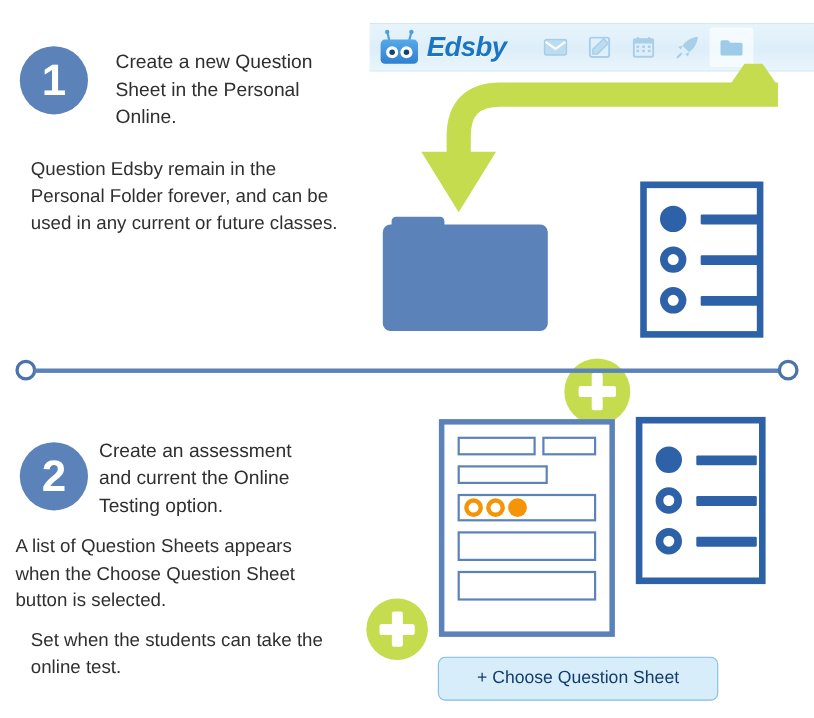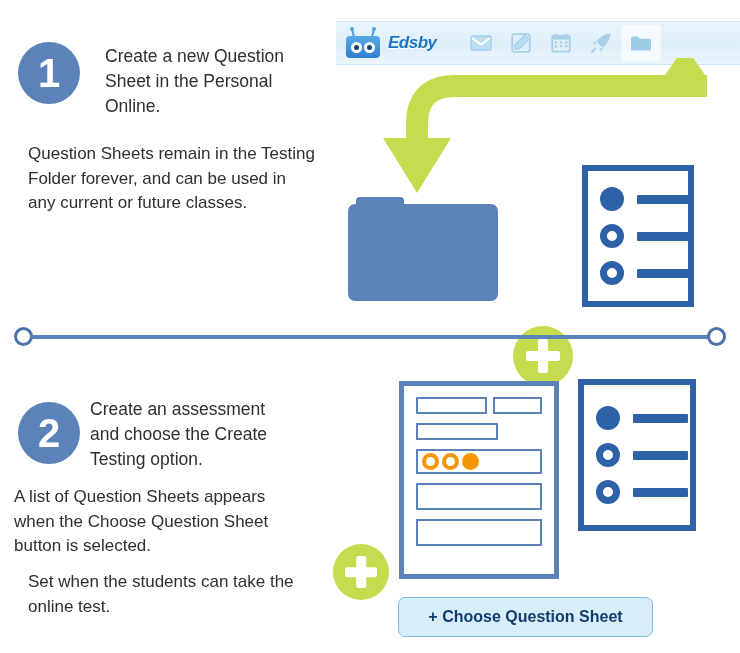--- a/index.html
+++ b/index.html
@@ -99,21 +99,21 @@
   .antenna-tip {
     position: absolute; top: -1px;
     width: 4px; height: 4px; border-radius: 50%;
     background: #4f9fe0;
   }
   .antenna-tip.l { left: 4px; }
   .antenna-tip.r { left: 26px; }
 
   .edsby-word {
     margin-left: 8px;
-    font-size: 17px;
+    font-size: 25px;
     font-weight: bold;
     color: #1a76c4;
     font-style: italic;
     letter-spacing: -0.5px;
     flex: none;
     text-shadow: 0 1px 0 #ffffff;
   }
   .tb-icons { display: flex; align-items: center; margin-left: 24px; }
   .tb-icon {
     width: 40px; height: 36px;
@@ -247,39 +247,39 @@
   .af-dot.filled { background: #f59405; }
 
   
   .choose-btn {
     box-sizing: border-box;
     background: #d8edfa;
     border: 1px solid #7fbde3;
     border-radius: 7px;
     color: #133c6b;
     font-size: 16px;
-    font-weight: bold;
+    font-weight: normal;
     display: flex;
     align-items: center;
     justify-content: center;
     cursor: pointer;
   }
 </style>
 </head>
 <body>
 
 <div class="abs" style="left:0; top:0; width:330px;">
 
   <div class="abs" style="left:18px; top:42px;">
     <div class="step-badge">1</div>
   </div>
 
   <div class="abs headline" style="left:105px; top:44px; width:200px;">Create a new Question Sheet in the Personal Online.</div>
 
-  <div class="abs body-text" style="left:28px; top:142px; width:290px;">Question Sheets remain in the Testing Folder forever, and can be used in any current or future classes.</div>
+  <div class="abs body-text" style="left:28px; top:142px; width:290px;">Question Edsby remain in the Personal Folder forever, and can be used in any current or future classes.</div>
 </div>
 
 <div class="abs edsby-bar" style="left:336px; top:21px; width:404px; height:44px;">
 
   <div class="robot">
     <div class="antenna l"></div>
     <div class="antenna r"></div>
     <div class="antenna-tip l"></div>
     <div class="antenna-tip r"></div>
     <div class="robot-body"></div>
@@ -379,21 +379,21 @@
   <div class="abs divider-line" style="left:17px; top:8px; width:678px;"></div>
   <div class="abs divider-dot" style="left:693px; top:0;"></div>
 </div>
 
 <div class="abs" style="left:0; top:375px; width:330px;">
 
   <div class="abs" style="left:18px; top:27px;">
     <div class="step-badge">2</div>
   </div>
 
-  <div class="abs headline" style="left:90px; top:22px; width:200px;">Create an assessment and choose the Create Testing option.</div>
+  <div class="abs headline" style="left:90px; top:22px; width:200px;">Create an assessment and current the Online Testing option.</div>
 
   <div class="abs body-text" style="left:14px; top:110px; width:295px;">A list of Question Sheets appears when the Choose Question Sheet button is selected.</div>
 
   <div class="abs body-text" style="left:28px; top:195px; width:295px;">Set when the students can take the online test.</div>
 </div>
 
 <div class="abs plus-circle" style="left:333px; top:380px; width:56px; height:56px;"></div>
 
 <div class="abs assess-form" style="left:399px; top:381px; width:160px; height:198px;">
 

